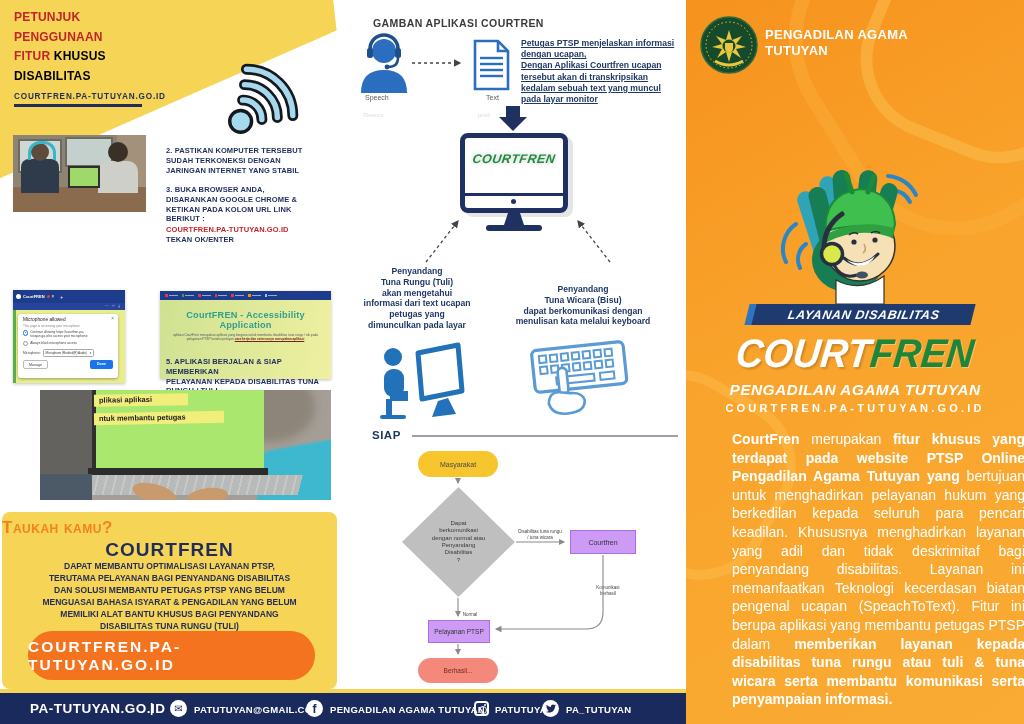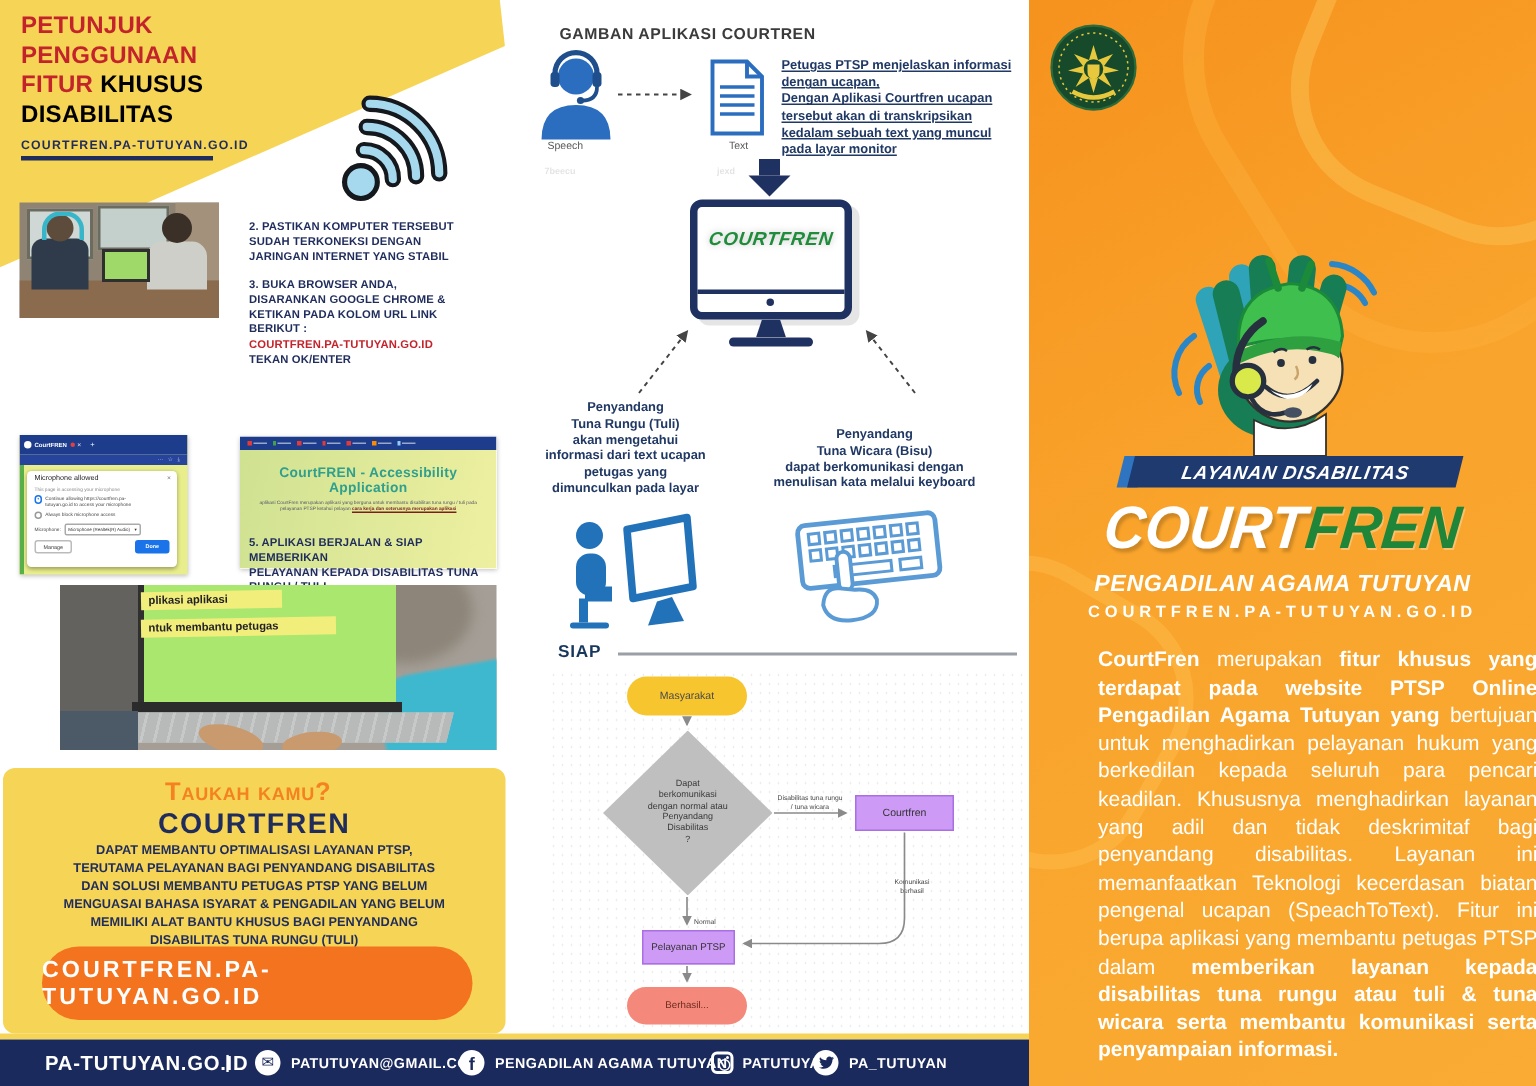--- a/index.html
+++ b/index.html
@@ -3,21 +3,21 @@
 <meta charset="utf-8">
 <style>
   html,body{margin:0;padding:0;background:#585858;}
   .canvas{position:relative;width:1024px;height:724px;overflow:hidden;background:#ffffff;
           font-family:"Liberation Sans",sans-serif;margin:0 auto;}
   .abs{position:absolute;}
   .prelines{white-space:pre-line;}
   
   .yellow-top{left:0;top:0;width:340px;height:180px;background:#F6D455;
               clip-path:polygon(0 0,98% 0,99% 17%,0 99%);}
-  .big-title{left:14px;top:8px;font-size:16px;font-weight:700;line-height:19.5px;letter-spacing:.2px;}
+  .big-title{left:14px;top:8px;font-size:12px;font-weight:700;line-height:19.5px;letter-spacing:.2px;}
   .t-red{color:#C3242B;} .t-navy{color:#000000;}
   .title-url{left:14px;top:92px;font-size:8.2px;font-weight:700;letter-spacing:.8px;color:#1F2C5C;}
   .title-rule{left:14px;top:104px;width:128px;height:2.5px;background:#1F2C5C;}
   .stepTxt{font-size:7.5px;font-weight:700;color:#1F2C5C;line-height:9.8px;letter-spacing:.1px;}
   .step1{left:13px;top:110px;width:160px;}
   .step2{left:166px;top:146px;width:145px;}
   .step3{left:166px;top:185px;width:150px;}
   .step3-link{left:166px;top:225px;width:160px;color:#C3242B;}
   .step3-end{left:166px;top:235px;width:150px;}
   .step4{left:11px;top:238px;width:155px;}
@@ -82,22 +82,22 @@
   .lp-strip{position:absolute;background:#f2ee7c;height:12px;font-size:7.5px;font-weight:700;color:#222;
             line-height:12px;padding-left:5px;box-sizing:border-box;transform:rotate(-1deg);}
   .lp-hinge{left:48px;top:78px;width:180px;height:7px;background:#2b2b2b;}
   .lp-kb{left:30px;top:85px;width:230px;height:20px;background:#c7c9c8;transform:skewX(-14deg);
          background-image:repeating-linear-gradient(90deg,#b8bab9 0 7px,#c7c9c8 7px 9px);}
   .lp-jeans{left:0;top:84px;width:52px;height:26px;background:#4b5a66;}
   .lp-hand1{left:92px;top:94px;width:44px;height:18px;background:#c99a6e;border-radius:50%;transform:rotate(14deg);}
   .lp-hand2{left:148px;top:98px;width:40px;height:16px;background:#c99a6e;border-radius:50%;transform:rotate(-6deg);}
   
   .taukah-box{left:2px;top:512px;width:335px;height:177px;background:#F6D455;border-radius:8px;}
-  .taukah-h{left:2px;top:518px;width:297px;text-align:center;color:#F58220;font-size:17px;font-weight:700;
-            font-variant:small-caps;letter-spacing:.5px;padding-left:15px;}
+  .taukah-h{left:2px;top:518px;width:297px;text-align:left;color:#F58220;font-size:17px;font-weight:700;
+            font-variant:small-caps;letter-spacing:.5px;}
   .taukah-brand{left:2px;top:539px;width:335px;text-align:center;color:#1F2C5C;font-size:19px;font-weight:700;letter-spacing:1px;}
   .taukah-p{left:12px;top:560px;width:315px;text-align:center;color:#1F2C5C;font-size:8.5px;font-weight:700;line-height:12px;}
   .cta{left:28px;top:631px;width:287px;height:49px;background:#F4731F;border-radius:25px;display:flex;
        align-items:center;justify-content:center;color:#fff;font-size:15.5px;font-weight:700;letter-spacing:2px;}
   
   .mid-title{left:373px;top:17px;font-size:10.5px;font-weight:700;color:#3b3b3b;letter-spacing:.4px;}
   .lbl-gray{font-size:7px;color:#5a5a5a;}
   .speech-lbl{left:365px;top:94px;} .text-lbl{left:486px;top:94px;}
   .mid-desc{left:521px;top:38px;width:172px;font-size:8.6px;font-weight:700;color:#203864;line-height:11.2px;text-decoration:underline;}
   .wm{font-size:6px;color:rgba(60,60,60,.14);font-weight:700;}
@@ -460,20 +460,24 @@
   <svg class="abs" style="left:700px;top:16px" width="58" height="58" viewBox="0 0 58 58">
     <circle cx="29" cy="29" r="28" fill="#174A2A" stroke="#2E6B3A" stroke-width="1.5"></circle>
     <circle cx="29" cy="29" r="23" fill="none" stroke="#E8C83C" stroke-width="1" stroke-dasharray="1.5 2.5"></circle>
     <g fill="#E8C83C">
       <path d="M29,14 L32,24 L42,20 L36,28 L46,31 L36,33 L41,42 L32,36 L29,46 L26,36 L17,42 L22,33 L12,31 L22,28 L16,20 L26,24 Z"></path>
     </g>
     <circle cx="29" cy="30" r="6.5" fill="#174A2A"></circle>
     <path d="M25,27 h8 v5 q0,4 -4,5 q-4,-1 -4,-5 Z" fill="#E8C83C"></path>
     <path d="M15,45 Q29,53 43,45" fill="none" stroke="#E8C83C" stroke-width="3"></path>
   </svg>
+  <div class="abs org">
+    <div>PENGADILAN AGAMA</div>
+    <div>TUTUYAN</div>
+  </div>
 
   <svg class="abs" style="left:772px;top:162px" width="156" height="142" viewBox="0 0 156 142">
     <g fill="none" stroke="#2B86C8" stroke-width="4" stroke-linecap="round">
       <path d="M14,100 A30,30 0 0 1 24,62"></path>
       <path d="M28,106 A19,19 0 0 1 34,82"></path>
       <path d="M120,28 A22,22 0 0 1 138,40"></path>
       <path d="M116,14 A34,34 0 0 1 144,33"></path>
     </g>
     <g fill="#2FA3B8">
       <rect x="34" y="28" width="17" height="74" rx="8.5" transform="rotate(-18 42 65)"></rect>

